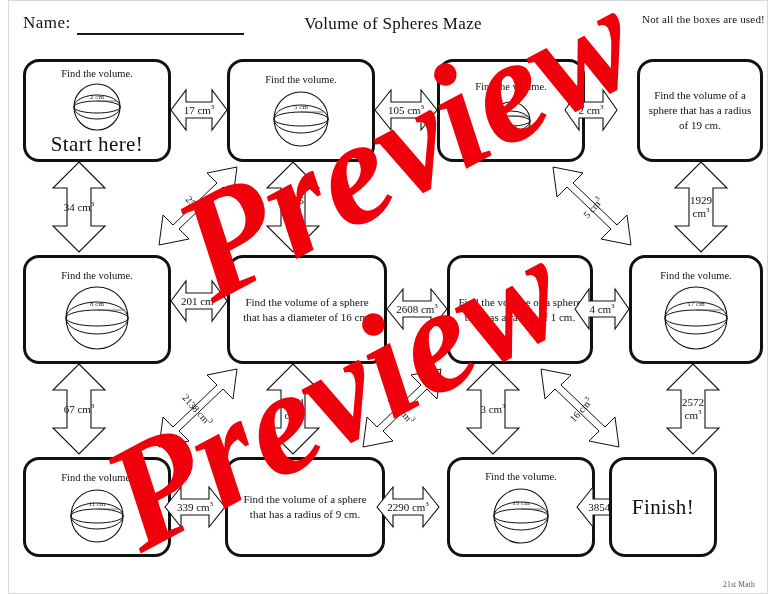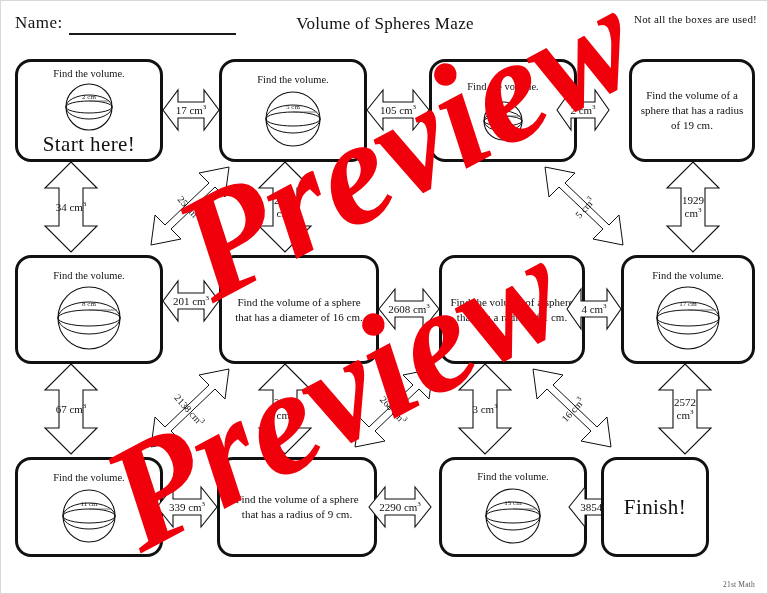--- a/index.html
+++ b/index.html
@@ -8,20 +8,21 @@
     background:#ffffff;
     font-family:"Liberation Serif",serif;
     color:#111;
     overflow:hidden;
     position:relative;
   }
   .page{
     position:absolute;inset:0;
     border:1px solid #d8d8d8;
     box-sizing:border-box;
+    margin-left:8px;
   }
 
   
   .header{position:absolute;left:0;top:0;width:768px;height:50px;}
   .name-label{
     position:absolute;left:14px;top:12px;
     font-size:17px;letter-spacing:.5px;
   }
   .name-line{
     position:absolute;left:68px;top:32px;width:167px;

